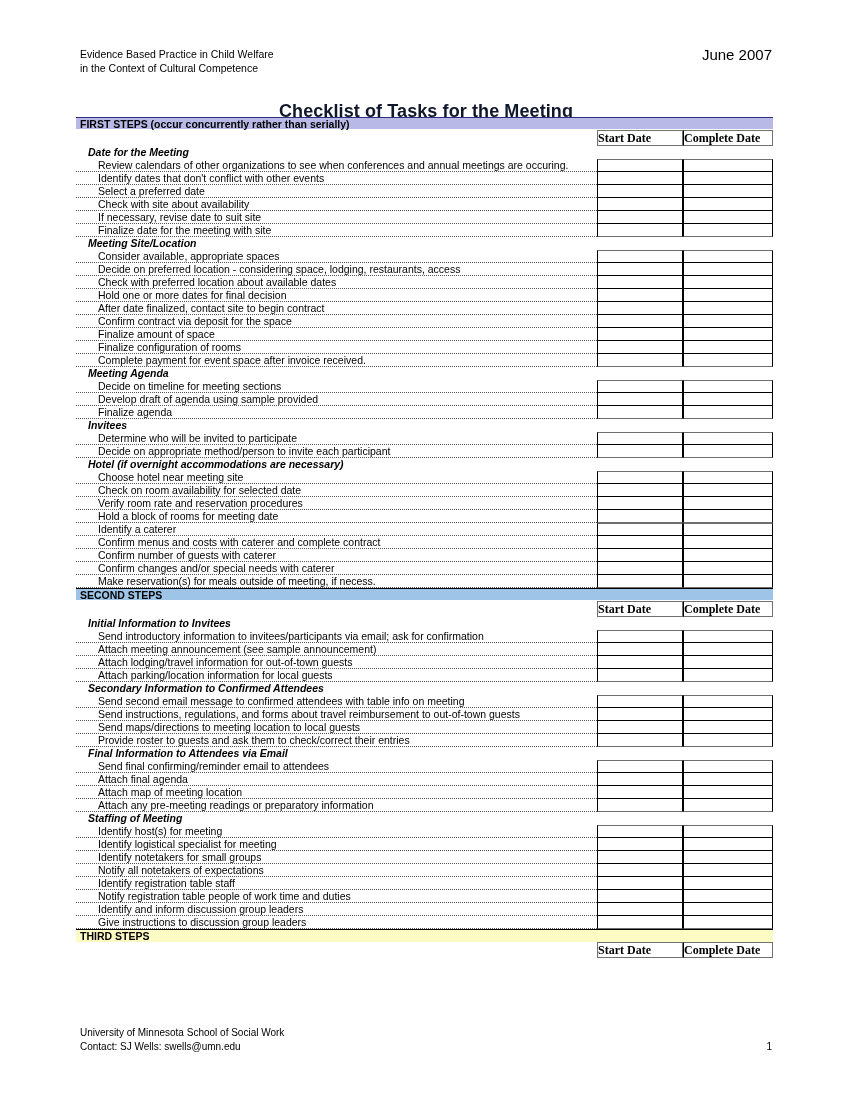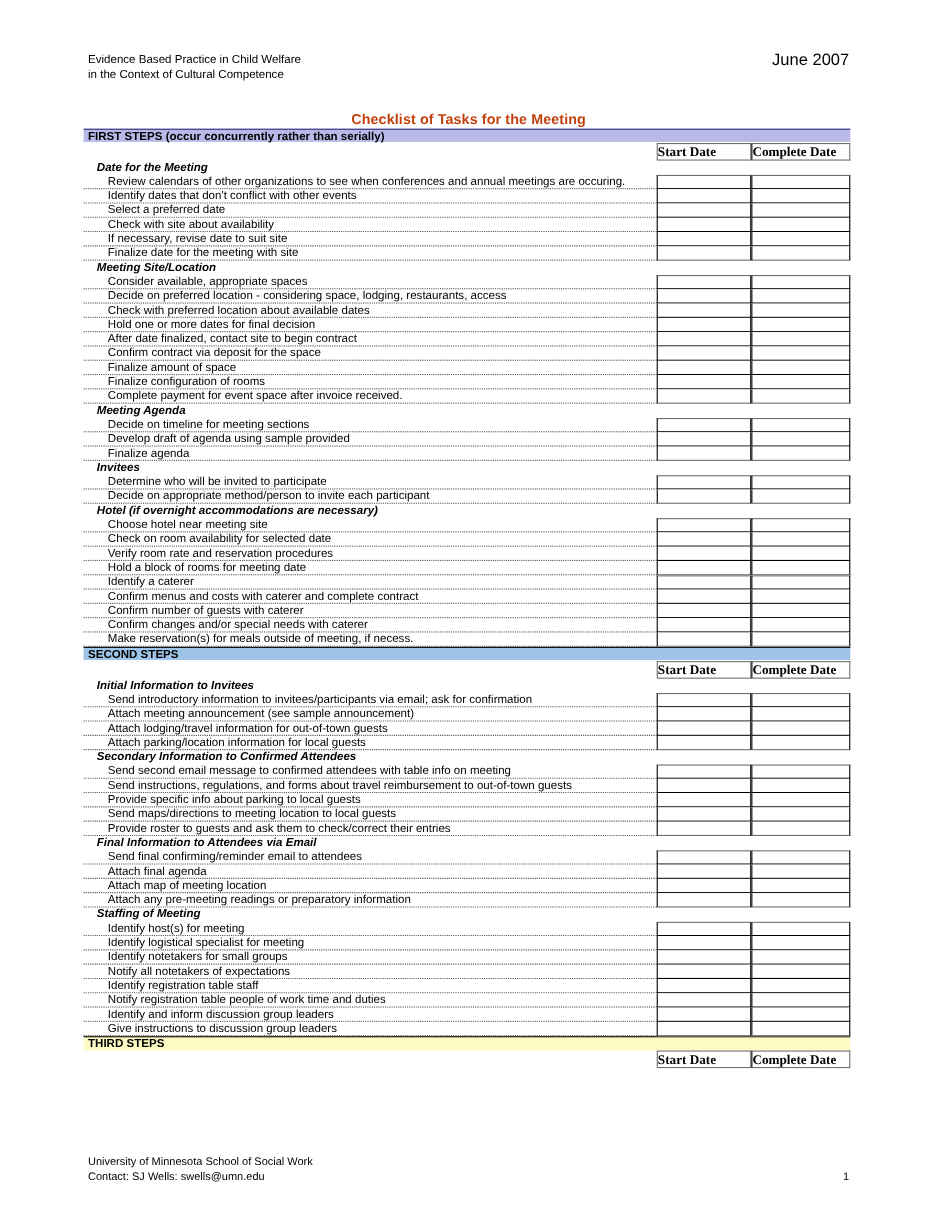--- a/index.html
+++ b/index.html
@@ -13,22 +13,22 @@
 
   
   .runhead{position:absolute;left:80px;top:48px;width:692px;}
   .runhead .rh-left{float:left;font-size:10.5px;line-height:13.5px;}
   .runhead .rh-right{float:right;font-size:15px;line-height:13.5px;}
   .clear{clear:both;}
 
   
   .doc-title{
     position:absolute;left:80px;top:101px;width:692px;
-    text-align:center;font-size:13px;font-weight:bold;
-    color:#c2410c;letter-spacing:.1px;
+    text-align:center;font-size:18px;font-weight:bold;
+    color:#0f172a;letter-spacing:.1px;
   }
 
   
   .sheet{position:absolute;left:76px;top:117px;width:697px;}
 
   
   .band{
     height:13px;line-height:13px;
     font-size:10.5px;font-weight:bold;
     padding-left:4px;box-sizing:border-box;
@@ -77,21 +77,21 @@
     position:absolute;top:0;height:13px;box-sizing:border-box;
     background:#fff;border-left:1px solid #000;border-right:1px solid #000;
   }
   .grow .dc.s{left:521px;width:86px;}
   .grow .dc.c{left:607px;width:90px;}
   .grow.blockstart .dc{border-top:1.5px solid #6e6e6e;}
   .grow.blockend .dc{border-bottom:1.5px solid #6e6e6e;}
   .grow.midline .dc{border-bottom:1px solid #000;}
 
   
-  .footer{position:absolute;left:80px;top:1026px;width:692px;font-size:10px;line-height:14px;margin-top:24px;}
+  .footer{position:absolute;left:80px;top:1026px;width:692px;font-size:10px;line-height:14px;}
   .footer .f2{margin-top:0px;}
   .pageno{position:absolute;right:0;top:14px;font-size:10px;}
 </style>
 </head>
 <body>
 
 <div class="page">
 
   <div class="runhead">
     <div class="rh-left">
@@ -343,26 +343,20 @@
           <div class="dc s"></div>
           <div class="dc c"></div>
         </div>
         <div class="grow task midline">
           <div class="lbl">Send instructions, regulations, and forms about travel reimbursement to out-of-town guests</div>
           <div class="dots"></div>
           <div class="dc s"></div>
           <div class="dc c"></div>
         </div>
         <div class="grow task midline">
-          <div class="lbl">Provide specific info about parking to local guests</div>
-          <div class="dots"></div>
-          <div class="dc s"></div>
-          <div class="dc c"></div>
-        </div>
-        <div class="grow task midline">
           <div class="lbl">Send maps/directions to meeting location to local guests</div>
           <div class="dots"></div>
           <div class="dc s"></div>
           <div class="dc c"></div>
         </div>
         <div class="grow task blockend">
           <div class="lbl">Provide roster to guests and ask them to check/correct their entries</div>
           <div class="dots"></div>
           <div class="dc s"></div>
           <div class="dc c"></div>

